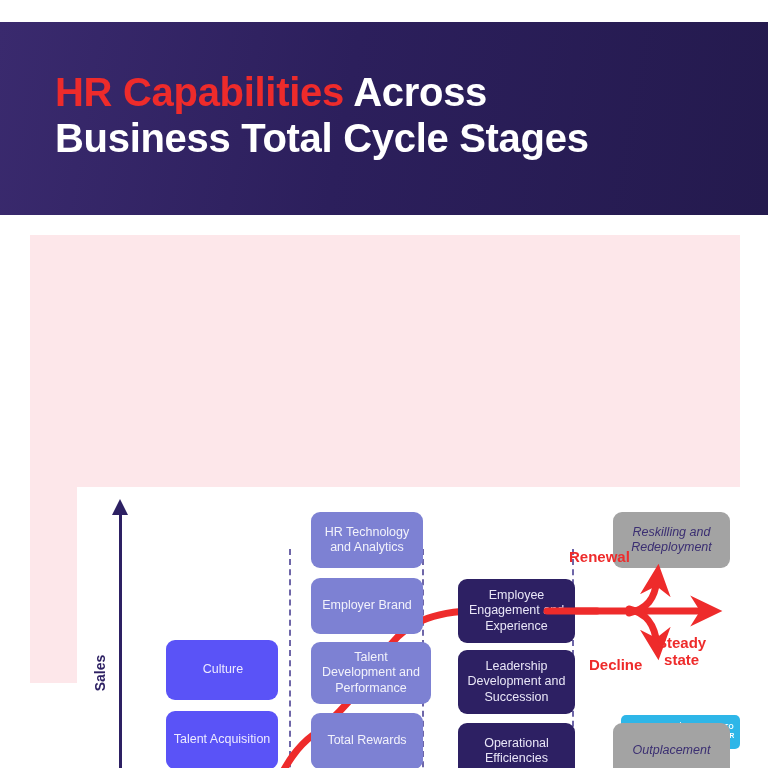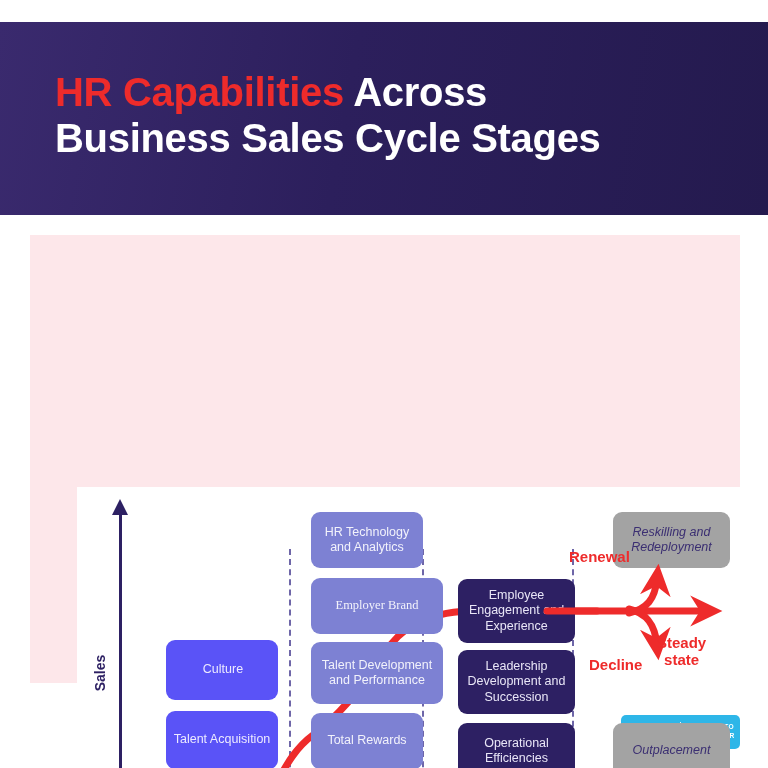--- a/index.html
+++ b/index.html
@@ -104,21 +104,21 @@
     font-size:6.6px; font-weight:bold; color:#ffffff;
     line-height:1.32; letter-spacing:0.25px;
   }
 </style>
 </head>
 <body>
 
 <div id="header">
   <div id="header-title">
     <span class="accent">HR Capabilities</span><span> Across</span><br>
-    <span>Business Sales Cycle Stages</span>
+    <span>Business Total Cycle Stages</span>
   </div>
 </div>
 
 <div id="frame">
   <div id="canvas">
     <div id="plot">
 
       <div class="axis-line" id="y-axis"></div>
 
       <div class="axis-arrow" id="y-arrow"></div>
@@ -134,22 +134,22 @@
                  C 200 306, 206 270, 236 248
                  C 266 226, 288 196, 306 168
                  C 324 140, 348 126, 392 124
                  L 520 124" fill="none" stroke="#ee2b2b" stroke-width="7" stroke-linecap="round"></path>
       </svg>
 
       <div class="box startup" style="left:73px; top:153px; width:112px; height:60px;padding-left:8px;">Culture</div>
       <div class="box startup" style="left:73px; top:224px; width:112px; height:58px;">Talent Acquisition</div>
 
       <div class="box growth" style="left:218px; top:25px; width:112px; height:56px;">HR Technology and Analytics</div>
-      <div class="box growth" style="left:218px; top:91px; width:132px; height:56px;font-family:Liberation Serif, serif;">Employer Brand</div>
-      <div class="box growth" style="left:218px; top:155px; width:132px; height:62px;">Talent Development and Performance</div>
+      <div class="box growth" style="left:218px; top:91px; width:112px; height:56px;">Employer Brand</div>
+      <div class="box growth" style="left:218px; top:155px; width:120px; height:62px;">Talent Development and Performance</div>
       <div class="box growth" style="left:218px; top:226px; width:112px; height:56px;">Total Rewards</div>
 
       <div class="box maturity" style="left:365px; top:92px; width:117px; height:64px;">Employee Engagement and Experience</div>
       <div class="box maturity" style="left:365px; top:163px; width:117px; height:64px;">Leadership Development and Succession</div>
       <div class="box maturity" style="left:365px; top:236px; width:117px; height:56px;">Operational Efficiencies</div>
 
       <div class="box decline" style="left:520px; top:25px; width:117px; height:56px;">Reskilling and Redeployment</div>
       <div class="box decline" style="left:520px; top:236px; width:117px; height:56px;">Outplacement</div>
 
       <svg id="curve-top" width="676" height="414" viewBox="0 0 676 414">

